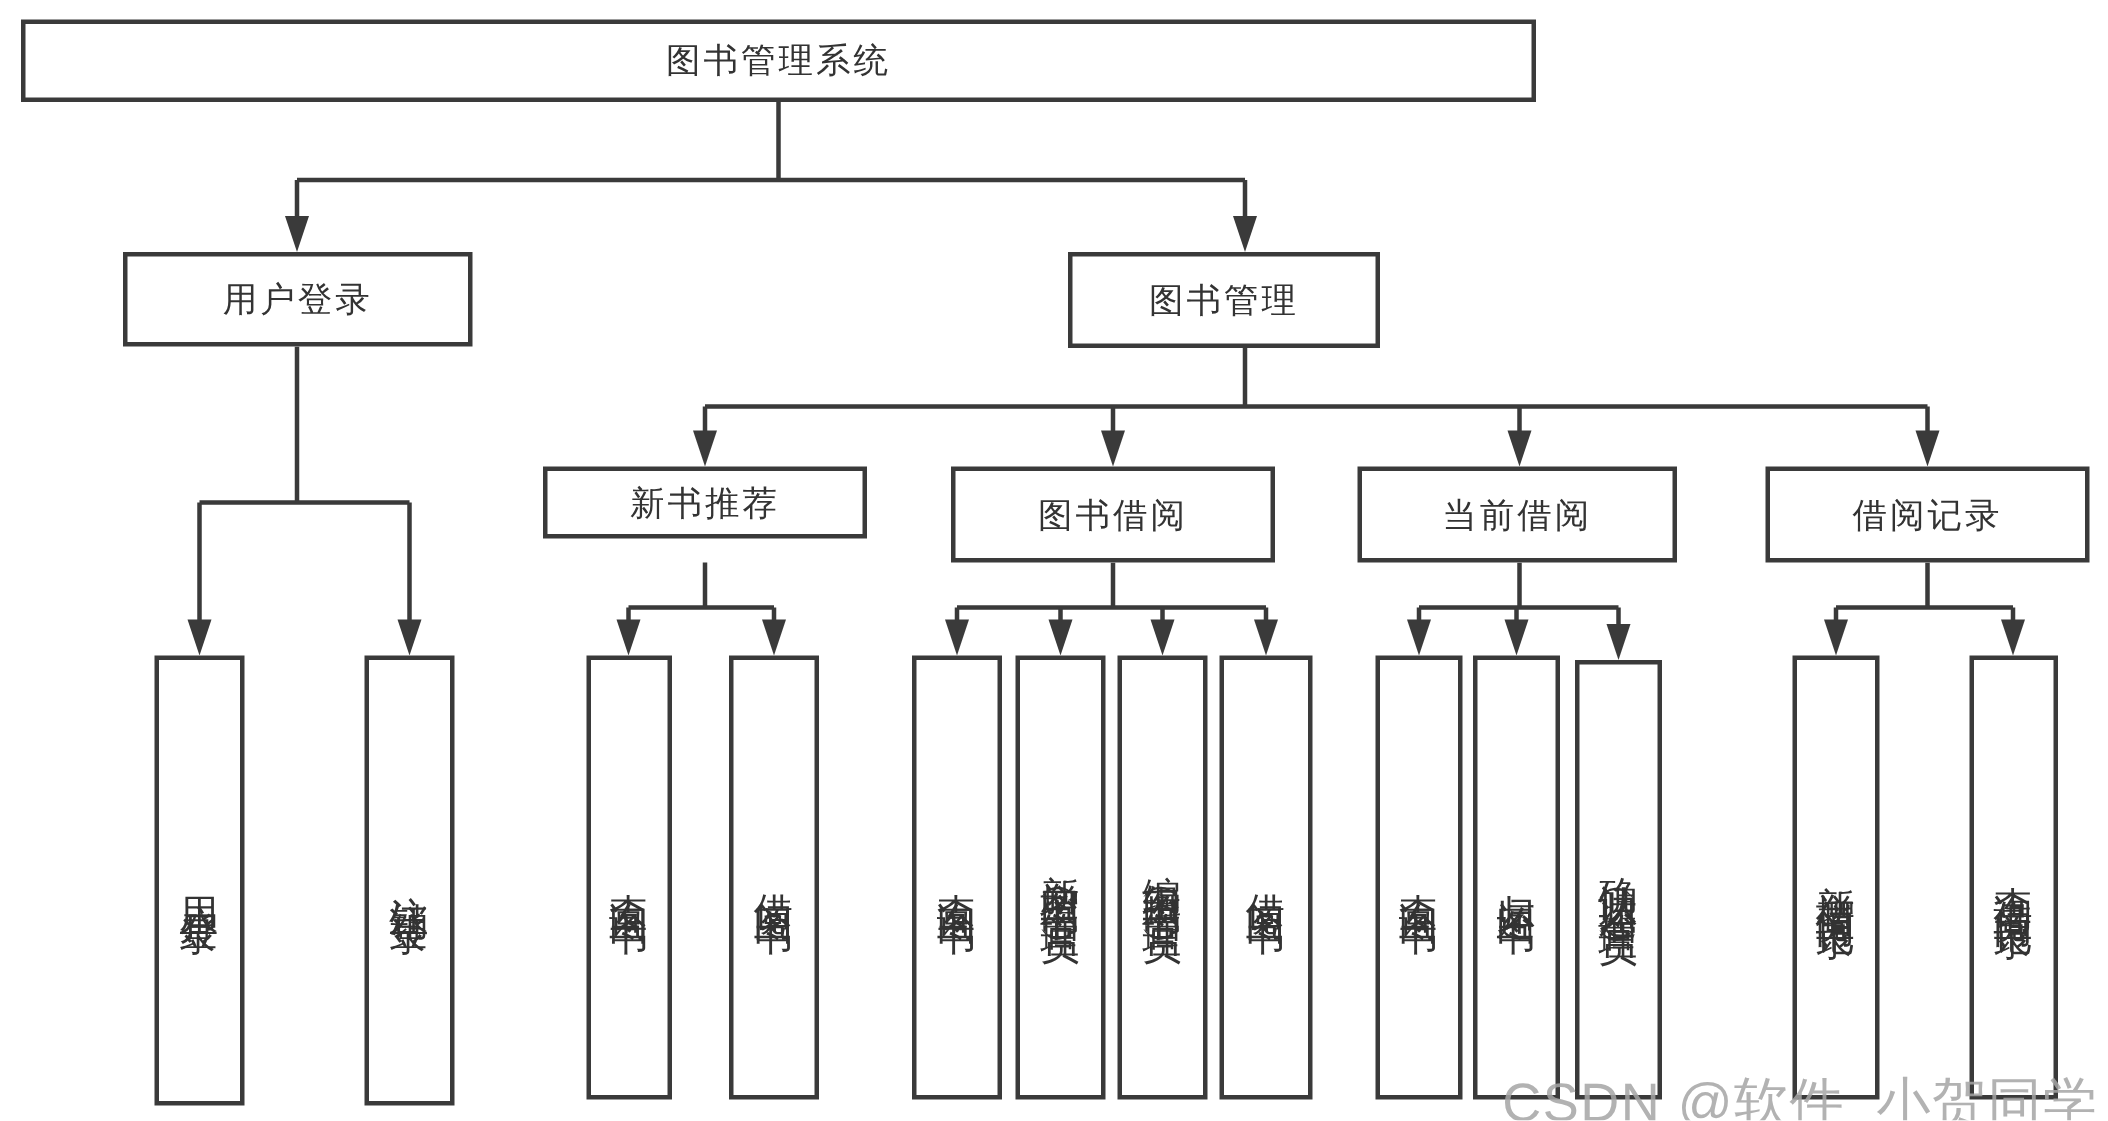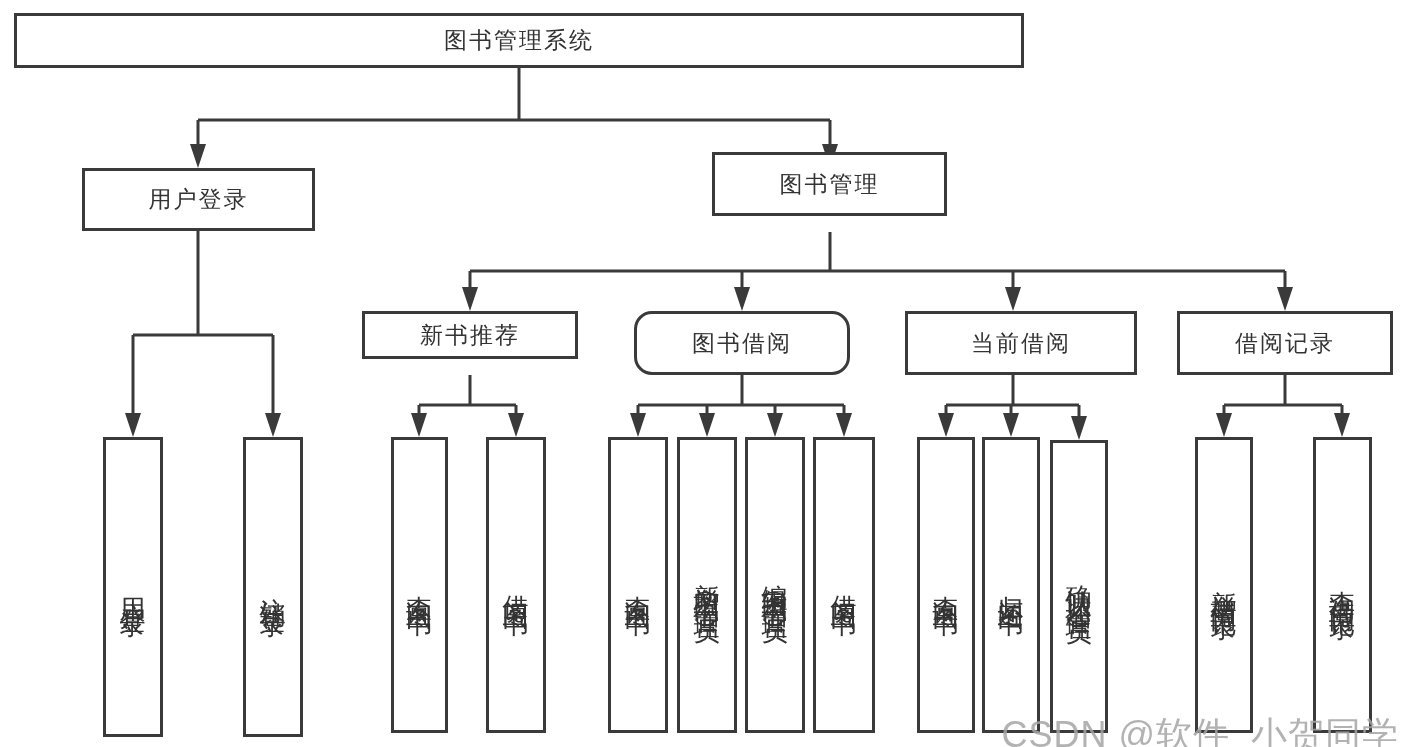--- a/index.html
+++ b/index.html
@@ -104,25 +104,25 @@
       <polygon points="1003,413 1019,413 1011,437"></polygon>
       <polygon points="1071,416 1087,416 1079,440"></polygon>
       <polygon points="1216,413 1232,413 1224,437"></polygon>
       <polygon points="1334,413 1350,413 1342,437"></polygon>
     </g>
   </svg>
 
   <div class="box" style="left:14px; top:13px; width:1010px; height:55px;">图书管理系统</div>
 
   <div class="box" style="left:82px; top:168px; width:233px; height:63px;">用户登录</div>
-  <div class="box" style="left:712px; top:152px; width:235px; height:64px;">图书管理</div>
+  <div class="box" style="left:712px; top:168px; width:208px; height:64px;">图书管理</div>
 
   <div class="box" style="left:362px; top:311px; width:216px; height:48px;">新书推荐</div>
-  <div class="box" style="left:634px; top:311px; width:216px; height:64px;border-radius:18px;">图书借阅</div>
-  <div class="box" style="left:905px; top:311px; width:232px; height:64px;">当前借阅</div>
+  <div class="box" style="left:634px; top:311px; width:216px; height:64px;">图书借阅</div>
+  <div class="box" style="left:905px; top:311px; width:213px; height:64px;">当前借阅</div>
   <div class="box" style="left:1177px; top:311px; width:216px; height:64px;">借阅记录</div>
 
   <div class="leaf" style="left:103px; top:437px; width:60px; height:300px;">用户登录</div>
   <div class="leaf" style="left:243px; top:437px; width:60px; height:300px;">注销登录</div>
 
   <div class="leaf" style="left:391px; top:437px; width:57px; height:296px;">查询图书</div>
   <div class="leaf" style="left:486px; top:437px; width:60px; height:296px;">借阅图书</div>
 
   <div class="leaf" style="left:608px; top:437px; width:60px; height:296px;">查询图书</div>
   <div class="leaf" style="left:677px; top:437px; width:60px; height:296px;">新增图书（管理员）</div>

